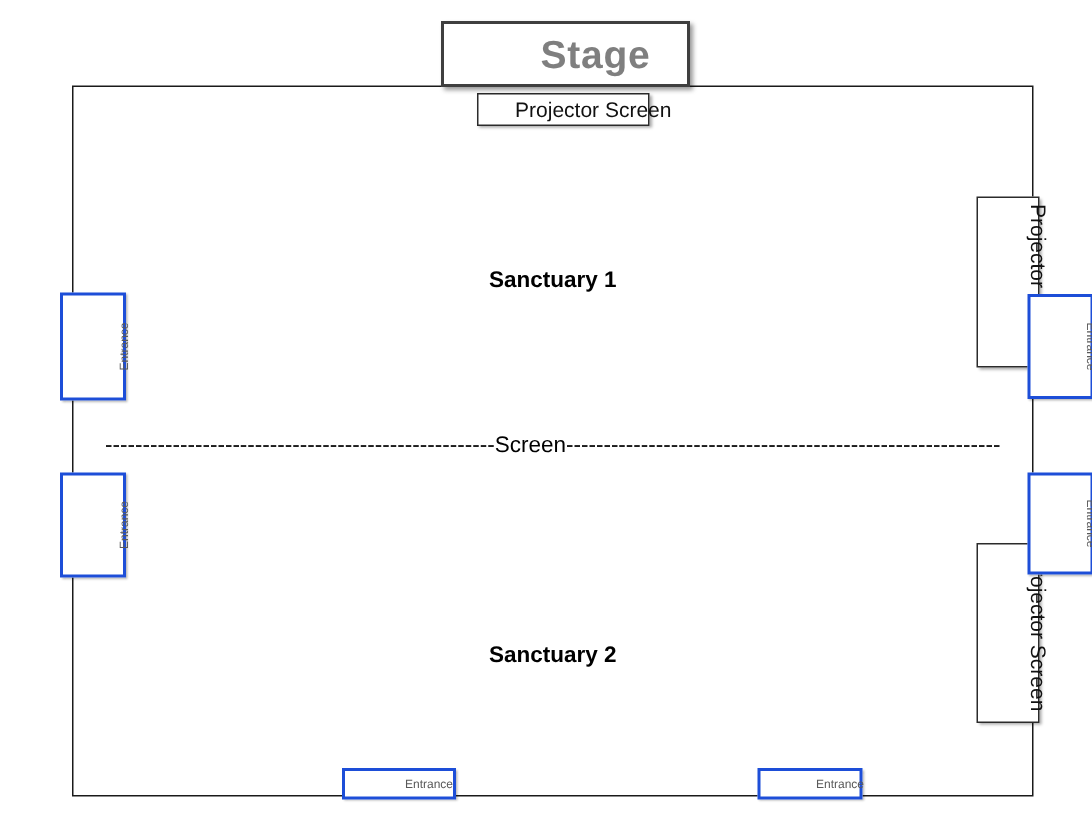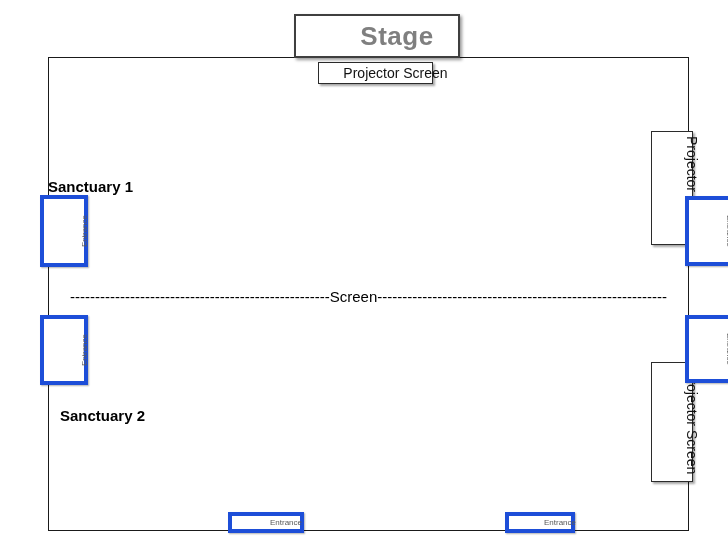--- a/index.html
+++ b/index.html
@@ -76,21 +76,21 @@
     height: 120px;
     z-index: 2;
   }
   .proj-label {
     font-size: 14px;
     color: #111111;
     white-space: nowrap;
   }
   
   .entrance {
-    border: 4px solid #1d4ed8;
+    border: 2px solid #1d4ed8;
     box-shadow: 1px 1px 1.5px rgba(0,0,0,0.3);
     z-index: 2;
     align-items: center;
   }
   .ent-left-upper  { left: 40px;  top: 195px; width: 24px; height: 72px; }
   .ent-left-lower  { left: 40px;  top: 315px; width: 24px; height: 70px; }
   .ent-right-upper { left: 685px; top: 196px; width: 23px; height: 70px; }
   .ent-right-lower { left: 685px; top: 315px; width: 23px; height: 68px; }
   .ent-bottom-left  { left: 228px; top: 512px; width: 76px; height: 21px; }
   .ent-bottom-right { left: 505px; top: 512px; width: 70px; height: 21px; }
@@ -105,27 +105,28 @@
   }
   .vtext-up {
     writing-mode: vertical-rl;
     transform: rotate(180deg);
   }
   
   .area-label {
     position: absolute;
     left: 48px;
     width: 641px;
+    text-align: center;
     font-size: 15px;
     font-weight: bold;
     color: #000000;
     z-index: 1;
   }
   .sanctuary1 { top: 178px; }
-  .sanctuary2 { top: 407px; margin-left: 12px; }
+  .sanctuary2 { top: 428px; }
   
   .divider {
     position: absolute;
     left: 48px;
     top: 288px;
     width: 641px;
     height: 18px;
     line-height: 18px;
     text-align: center;
     white-space: nowrap;

